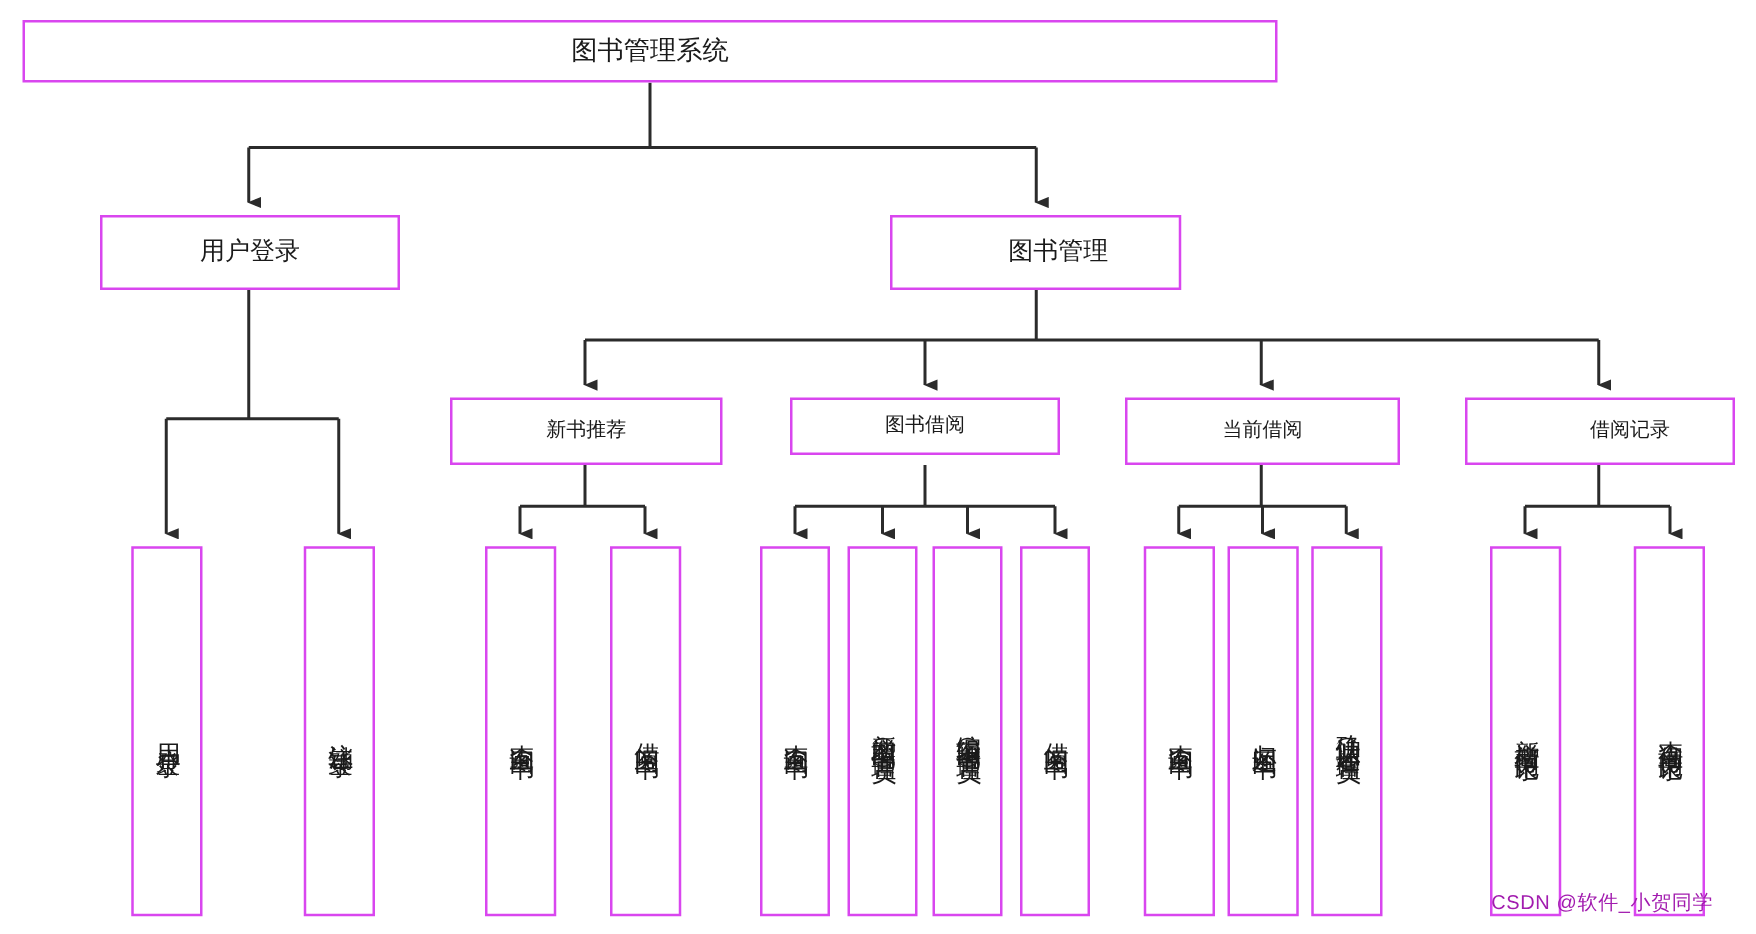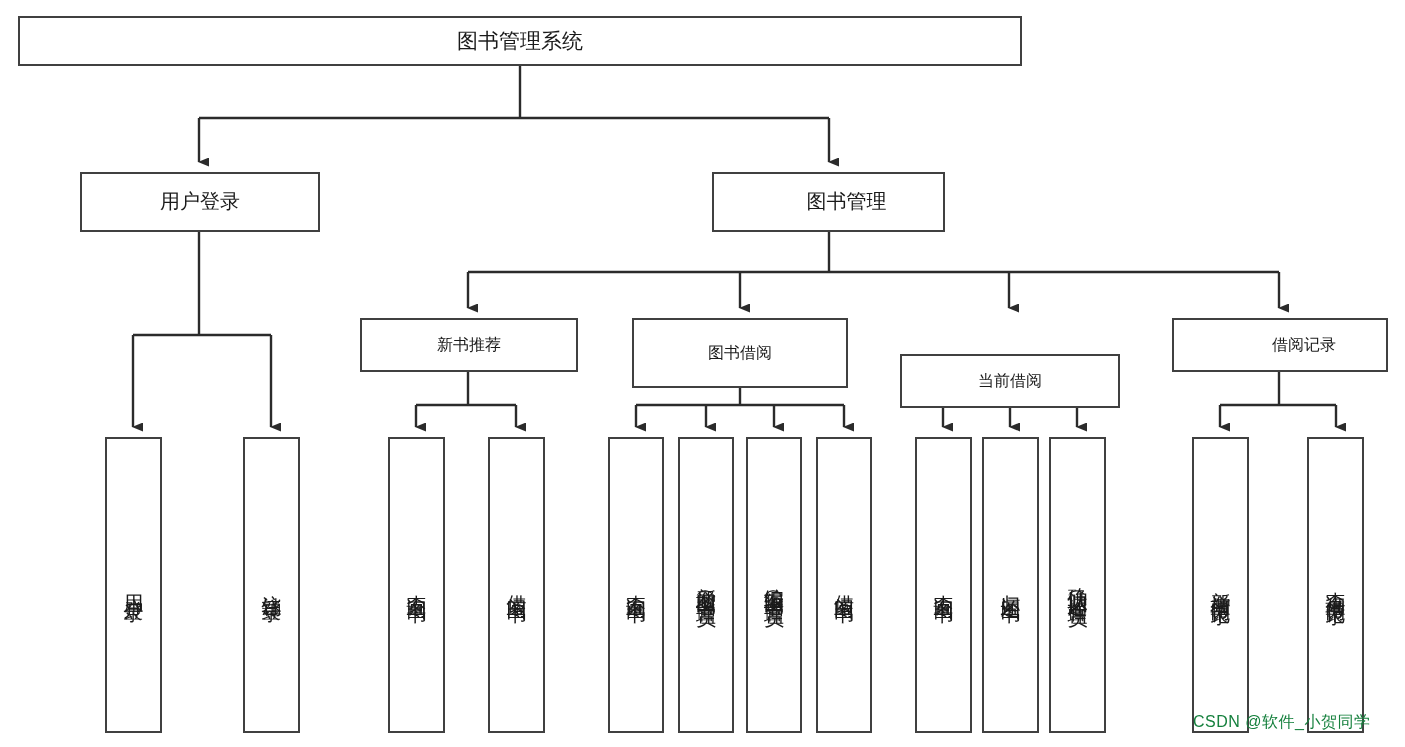--- a/index.html
+++ b/index.html
@@ -23,21 +23,21 @@
     left: 0;
     top: 0;
     width: 1405px;
     height: 747px;
     pointer-events: none;
   }
   .node {
     position: absolute;
     box-sizing: border-box;
     background: #ffffff;
-    border: 2px solid #404040;
+    border: 2px solid #d946ef;
     display: flex;
     align-items: center;
     justify-content: center;
     color: #1a1a1a;
   }
   .node .label {
     display: block;
     text-align: center;
     line-height: 1.18;
     white-space: nowrap;
@@ -61,21 +61,21 @@
     text-orientation: upright;
     letter-spacing: 3px;
     line-height: 1.05;
     white-space: normal;
   }
   #watermark {
     position: absolute;
     left: 1193px;
     top: 712px;
     font-size: 16px;
-    color: #15803d;
+    color: #a21caf;
     white-space: nowrap;
     letter-spacing: 0.5px;
     pointer-events: none;
   }
 </style>
 </head>
 <body>
 
 <div id="diagram-root">
 
@@ -136,24 +136,24 @@
   <div class="node node-l1" style="left:80px; top:172px; width:240px; height:60px;">
     <span class="label">用户登录</span>
   </div>
   <div class="node node-l1" style="left:712px; top:172px; width:233px; height:60px;padding-left:36px;">
     <span class="label">图书管理</span>
   </div>
 
   <div class="node node-l2" style="left:360px; top:318px; width:218px; height:54px;">
     <span class="label">新书推荐</span>
   </div>
-  <div class="node node-l2" style="left:632px; top:318px; width:216px; height:70px;">
+  <div class="node node-l2" style="left:632px; top:318px; width:216px; height:46px;">
     <span class="label">图书借阅</span>
   </div>
-  <div class="node node-l2" style="left:900px; top:318px; width:220px; height:54px;margin-top:36px;">
+  <div class="node node-l2" style="left:900px; top:318px; width:220px; height:54px;">
     <span class="label">当前借阅</span>
   </div>
   <div class="node node-l2" style="left:1172px; top:318px; width:216px; height:54px;padding-left:48px;">
     <span class="label">借阅记录</span>
   </div>
 
   <div class="node node-leaf" style="left:105px; top:437px; width:57px; height:296px;">
     <span class="label">用户登录</span>
   </div>
   <div class="node node-leaf" style="left:243px; top:437px; width:57px; height:296px;">

